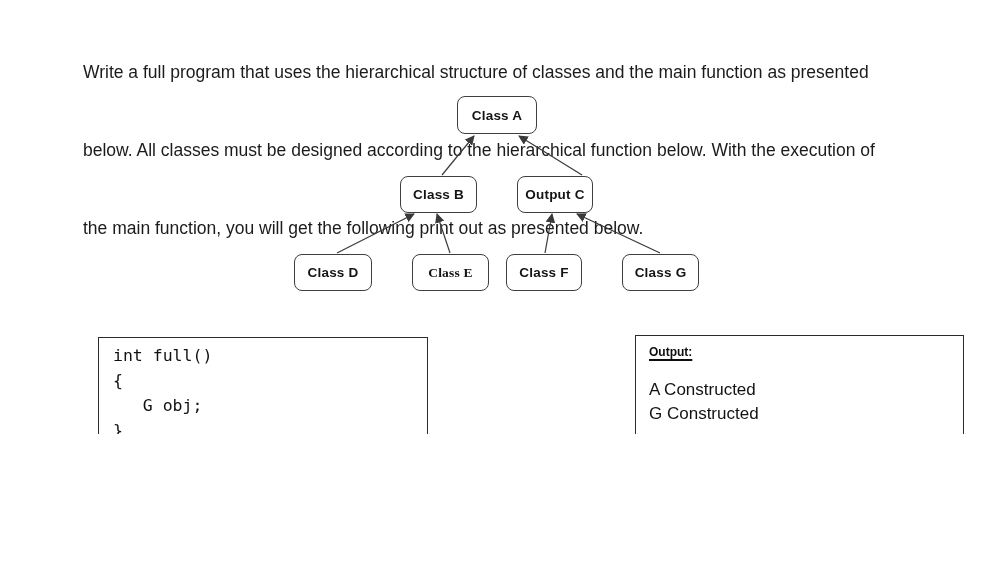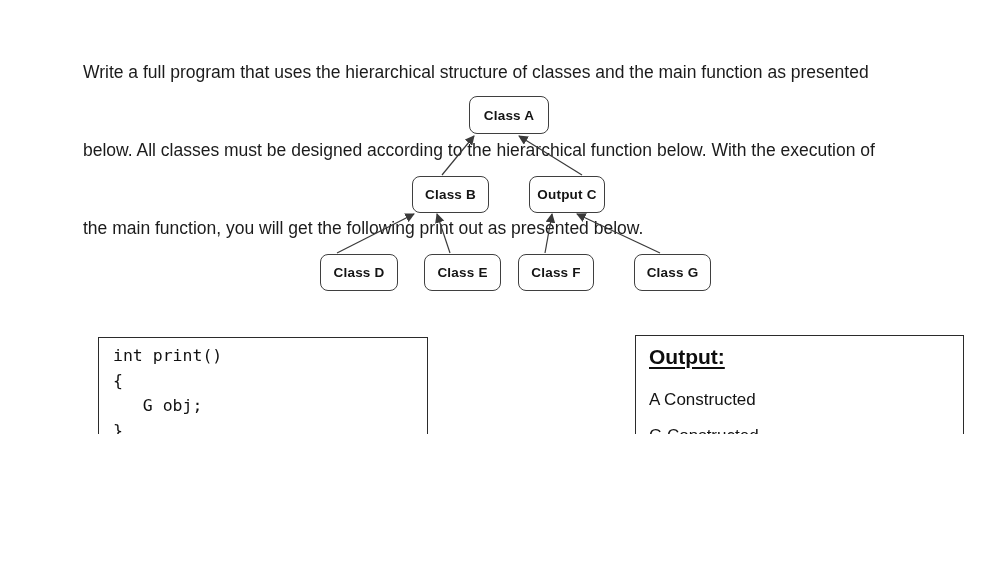--- a/index.html
+++ b/index.html
@@ -38,21 +38,20 @@
     background: #ffffff;
     border: 1.4px solid #3f3f3f;
     border-radius: 8px;
     display: flex;
     align-items: center;
     justify-content: center;
     font-size: 13.5px;
     font-weight: bold;
     color: #141414;
     letter-spacing: 0.2px;
-    margin-left: 12px;
   }
 
   
   .code-box {
     position: absolute;
     left: 98px;
     top: 337px;
     width: 330px;
     height: 104px;
     box-sizing: border-box;
@@ -74,32 +73,31 @@
     width: 329px;
     height: 196px;
     box-sizing: border-box;
     border: 1.8px solid #2b2b2b;
     background: #ffffff;
     padding: 9px 0 0 13px;
     font-size: 17px;
     color: #131313;
   }
   .output-title {
-    font-size: 21px;
+    font-size: 12px;
     font-weight: bold;
     text-decoration: underline;
     text-decoration-thickness: 2px;
     text-underline-offset: 3px;
     margin-bottom: 19px;
     color: #0e0e0e;
   }
   .output-line {
     line-height: 23.7px;
     white-space: pre;
-    margin-top: 12px;
   }
 </style>
 </head>
 <body>
 
 <div class="page">
 
   <div class="instructions">
     <div>Write a full program that uses the hierarchical structure of classes and the main function as presented</div>
     <div>below. All classes must be designed according to the hierarchical function below. With the execution of</div>
@@ -123,37 +121,37 @@
     <div id="diagram-nodes">
         <div class="node" style="left: 457px; top: 96px; width: 80px; height: 38px; border-color: rgb(63, 63, 63);">
           <span>Class A</span>
         </div>
         <div class="node" style="left: 400px; top: 176px; width: 77px; height: 37px; border-color: rgb(63, 63, 63);">
           <span>Class B</span>
         </div>
         <div class="node" style="left: 517px; top: 176px; width: 76px; height: 37px; border-color: rgb(63, 63, 63);">
           <span>Output C</span>
         </div>
-        <div class="node" style="left: 308px; top: 254px; width: 78px; height: 37px; border-color: rgb(63, 63, 63);">
+        <div class="node" style="left: 294px; top: 254px; width: 78px; height: 37px; border-color: rgb(63, 63, 63);">
           <span>Class D</span>
         </div>
-        <div class="node" style="left: 412px; top: 254px; width: 77px; height: 37px; border-color: rgb(63, 63, 63);">
+        <div class="node" style="left: 412px; top: 254px; width: 77px; height: 37px; border-color: rgb(63, 63, 63); font-family: Liberation Serif, serif;">
           <span>Class E</span>
         </div>
         <div class="node" style="left: 506px; top: 254px; width: 76px; height: 37px; border-color: rgb(63, 63, 63); align-items: center;">
           <span>Class F</span>
         </div>
         <div class="node" style="left: 622px; top: 254px; width: 77px; height: 37px; border-color: rgb(63, 63, 63);">
           <span>Class G</span>
         </div>
       </div>
   </div>
 
   <div class="code-box">
-    <div class="code-line">int print()</div>
+    <div class="code-line">int full()</div>
     <div class="code-line">{</div>
     <div class="code-line">   G obj;</div>
     <div class="code-line">}</div>
   </div>
 
   <div class="output-box">
     <div class="output-title">Output:</div>
     <div class="output-line">A Constructed</div>
     <div class="output-line">G Constructed</div>
   </div>

